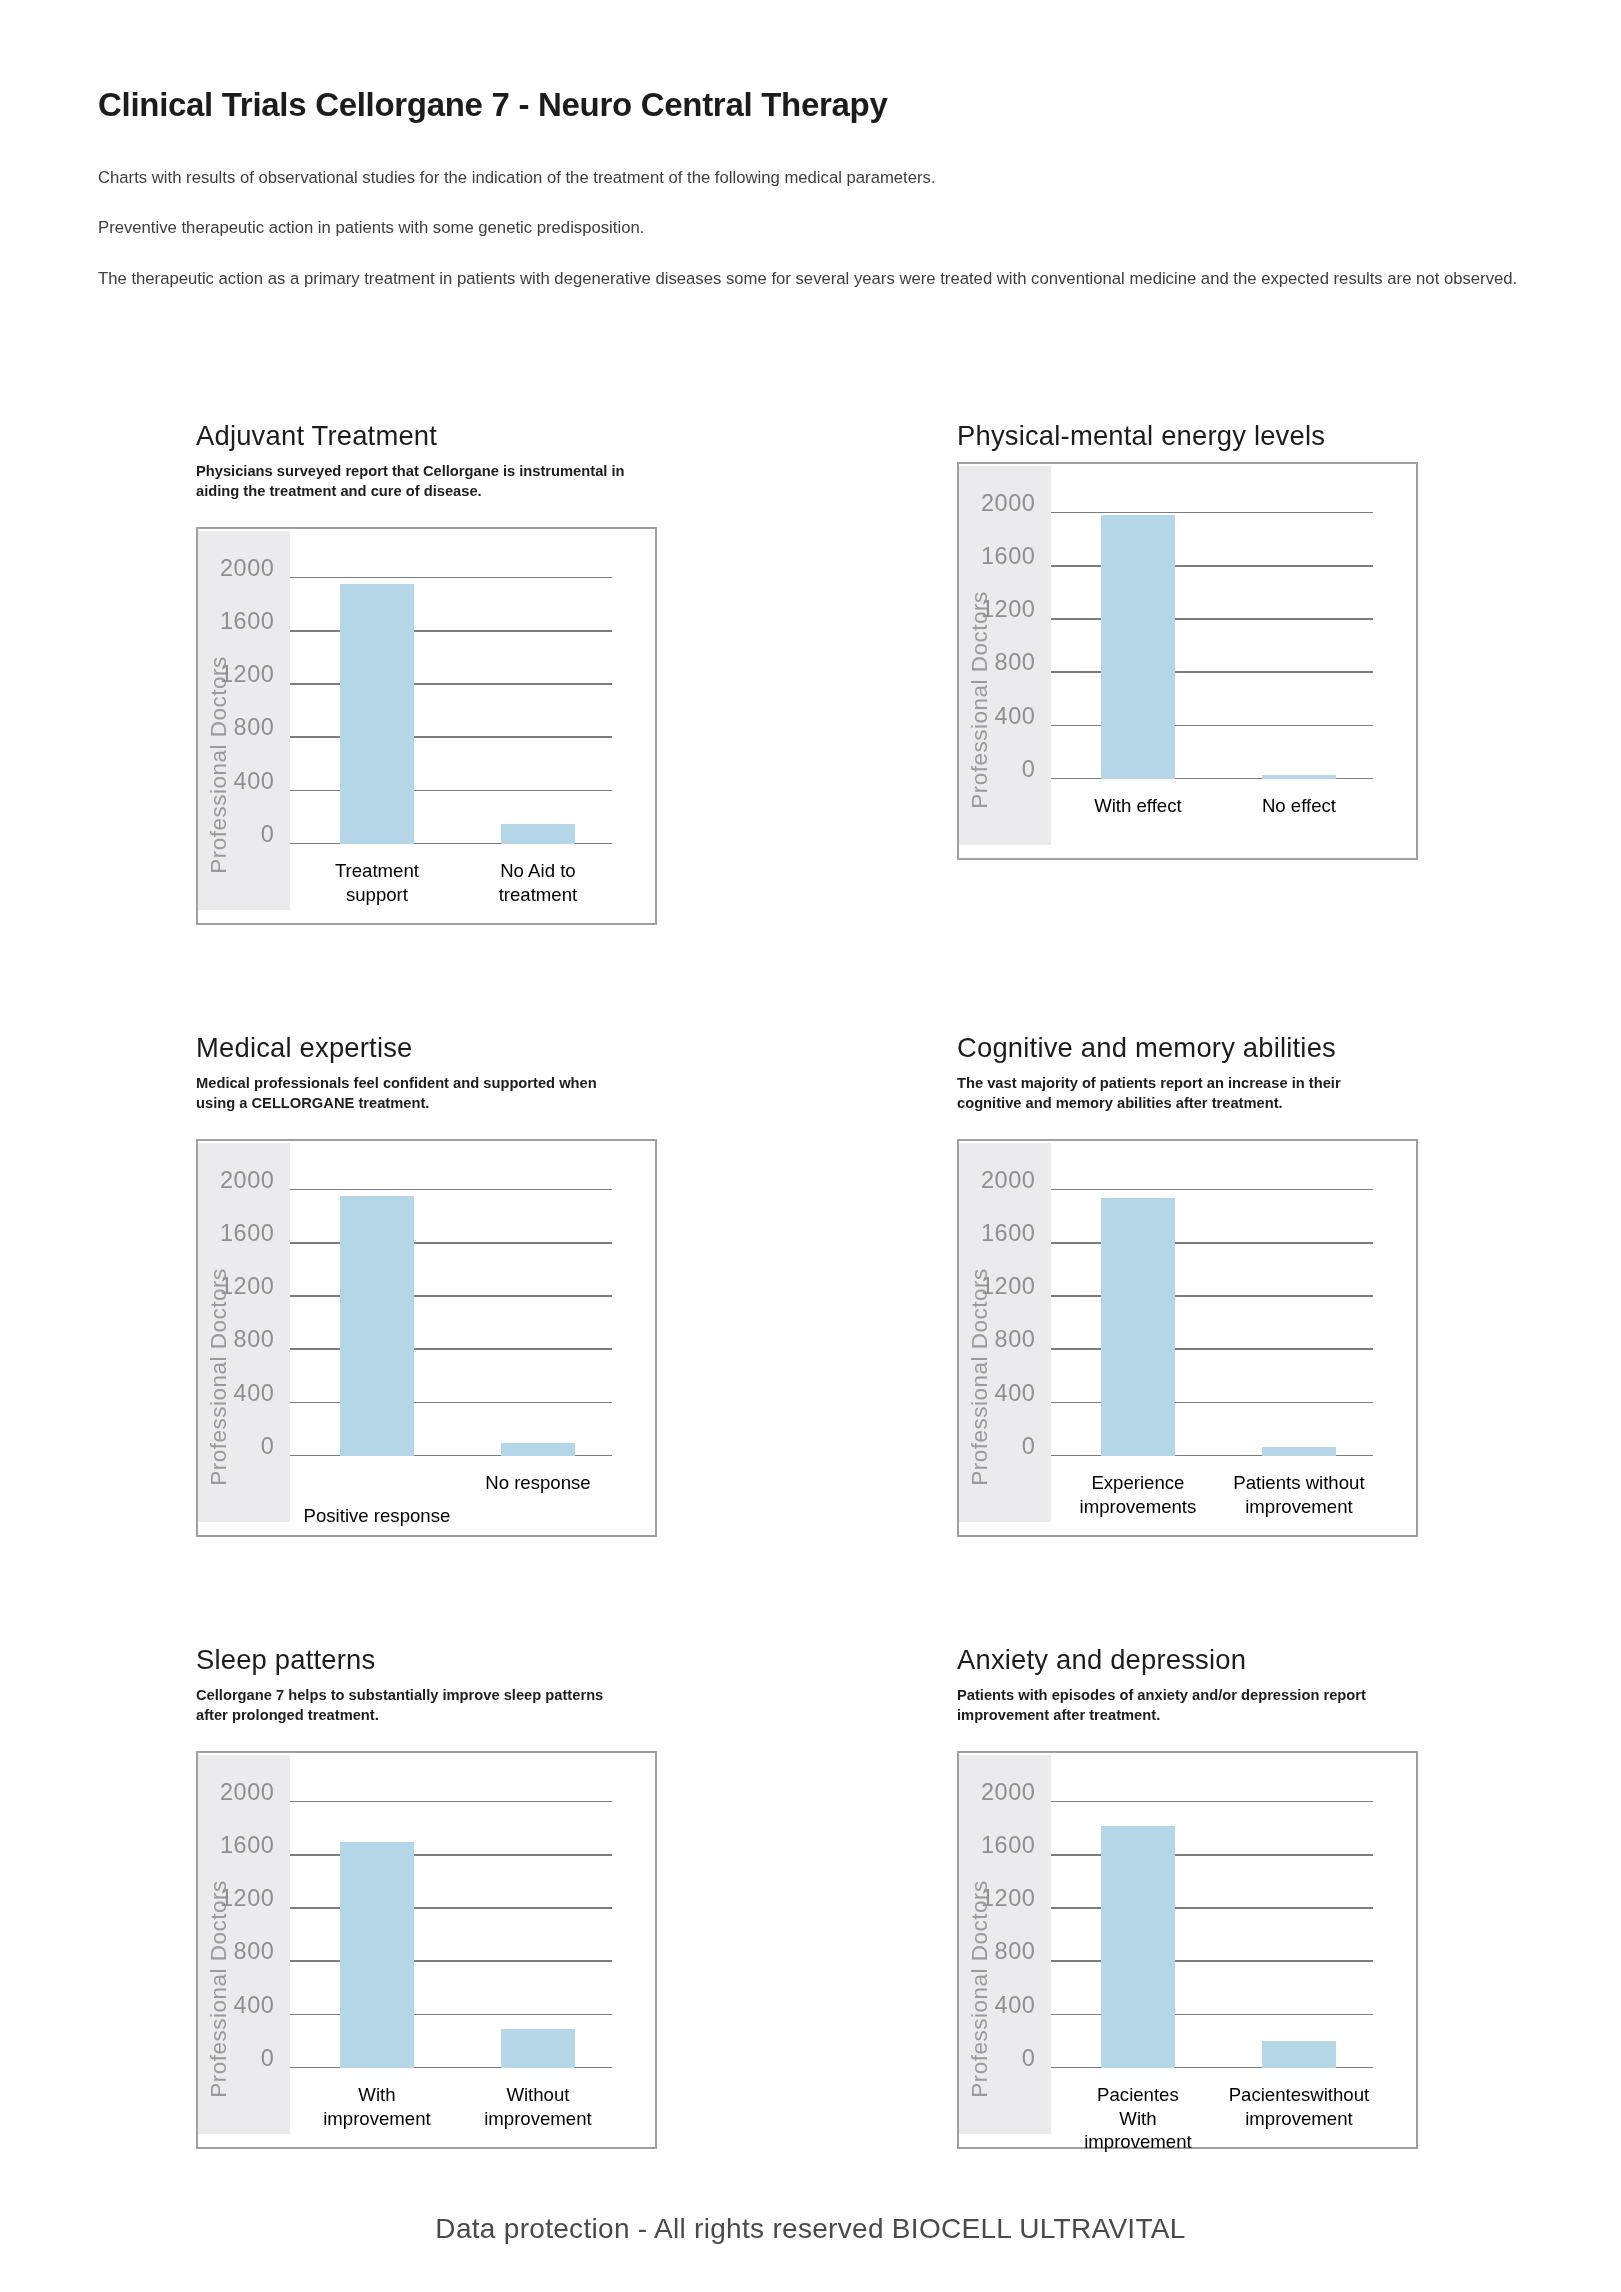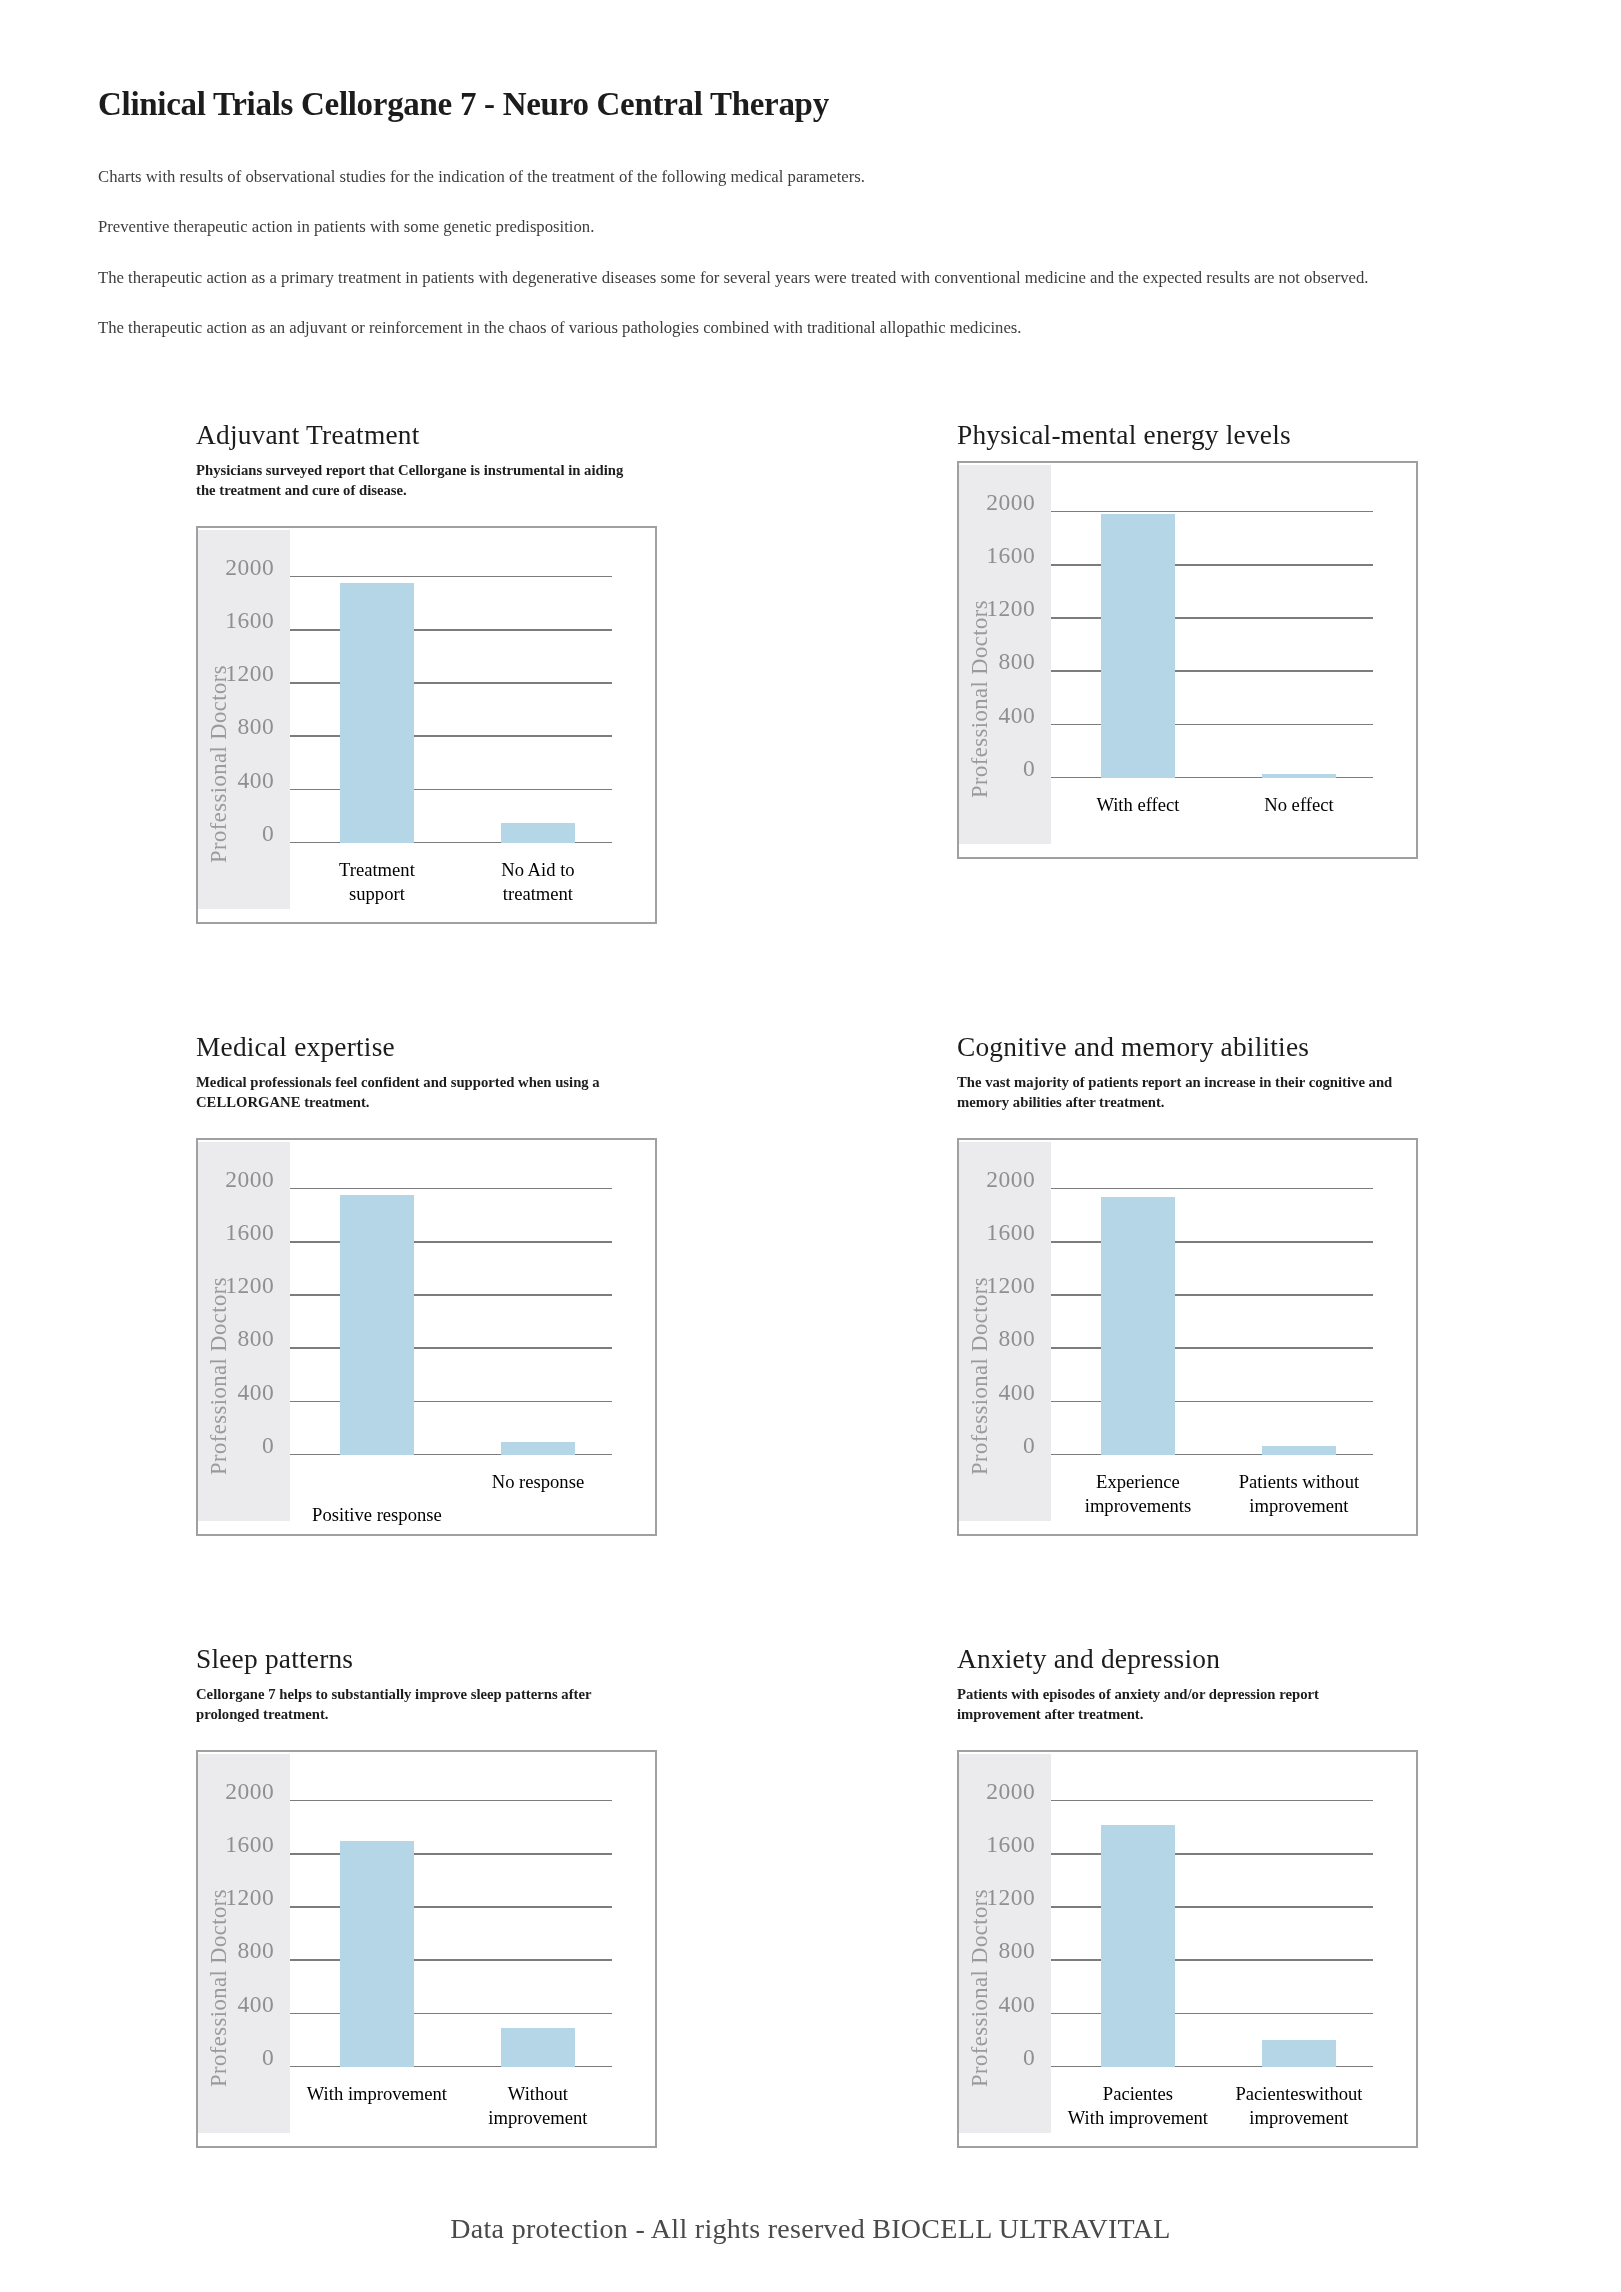--- a/index.html
+++ b/index.html
@@ -1,20 +1,20 @@
 <!DOCTYPE html>
 <html style="--bar: #b5d6e6; --panel: #ebebed; --gridline: #7c7c7c; --tick: #8f8f8f; --axis-title: #9a9a9a; --border: #a0a0a0;"><head>
 <meta charset="utf-8">
 <style>
   html,body{margin:0;padding:0;background:#ffffff;}
   .page{
     position:relative;
     width:1621px;height:2293px;
     background:#ffffff;
-    font-family:Liberation Serif, serif;
+    font-family:Liberation Sans, sans-serif;
     overflow:hidden;
   }
   
   .header{position:absolute;left:98px;top:86px;width:1451px;}
   .page-title{
     margin:0 0 41px 0;
     font-size:33px;font-weight:700;color:#1c1c1c;letter-spacing:-0.3px;
   }
   .intro p{
     margin:0 0 24.5px 0;
@@ -95,21 +95,20 @@
 <body>
 
 <div class="page">
 
   <div class="header">
     <h1 class="page-title">Clinical Trials Cellorgane 7 - Neuro Central Therapy</h1>
     <div class="intro">
       <p>Charts with results of observational studies for the indication of the treatment of the following medical parameters.</p>
       <p>Preventive therapeutic action in patients with some genetic predisposition.</p>
       <p>The therapeutic action as a primary treatment in patients with degenerative diseases some for several years were treated with conventional medicine and the expected results are not observed.</p>
-      <p>The therapeutic action as an adjuvant or reinforcement in the chaos of various pathologies combined with traditional allopathic medicines.</p>
     </div>
   </div>
 
   <div class="charts-grid" id="charts-grid">
   <section class="chart-card">
     <h2 class="chart-title">Adjuvant Treatment</h2>
     <p class="chart-subtitle">Physicians surveyed report that Cellorgane is instrumental in aiding the treatment and cure of disease.</p>
     <div class="chart-box">
       <div class="y-panel"></div>
       <div class="y-title">Professional Doctors</div>

